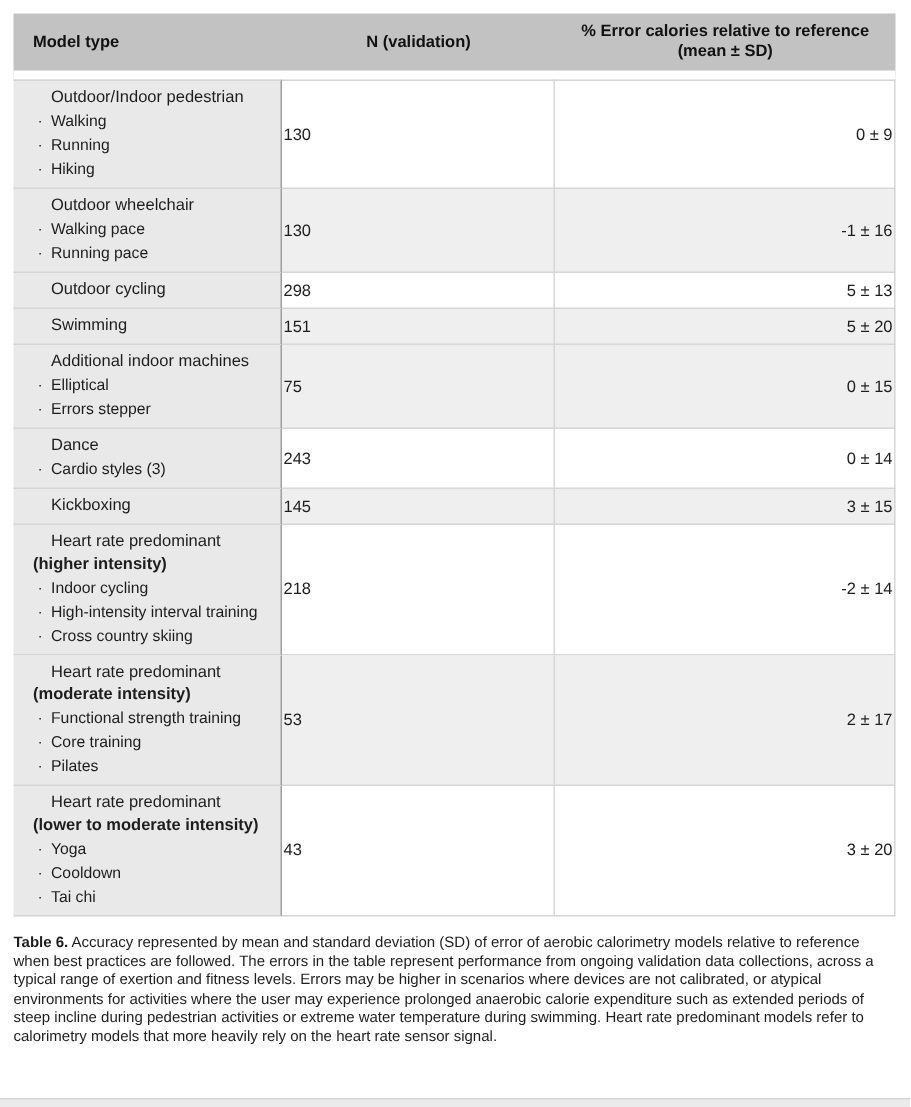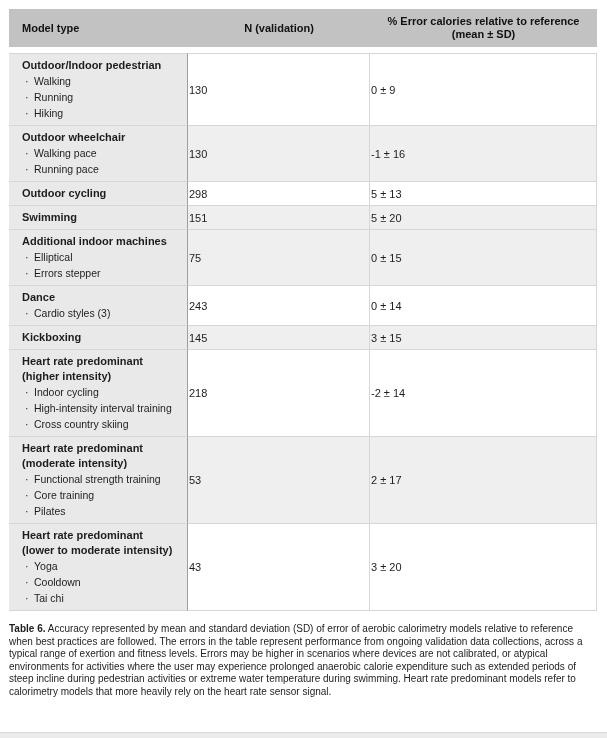--- a/index.html
+++ b/index.html
@@ -51,24 +51,24 @@
     border-bottom: 1px solid var(--border-light);
     background: #ffffff;
   }
   tbody tr:first-child td { border-top: 1px solid var(--border-light); }
   td.c1 {
     background: var(--row-label-bg);
     border-right: 1px solid var(--border-dark);
     padding: 4px 6px 4px 13px;
   }
   td.c2 { text-align: left; border-right: 1px solid var(--border-light); }
-  td.c3 { text-align: left; border-right: 1px solid var(--border-light); }
+  td.c3 { text-align: right; border-right: 1px solid var(--border-light); }
   tr.shaded td.c2, tr.shaded td.c3 { background: var(--row-shaded-bg); }
 
-  .row-title { font-weight: bold; line-height: 15px; }
+  .row-title { font-weight: normal; line-height: 15px; margin-left: 12px; }
   .row-title2 { font-weight: bold; line-height: 15px; }
   .row-title2:empty { display: none; }
 
   ul.bullets { margin: 0; padding: 0; list-style: none; }
   ul.bullets li {
     position: relative;
     padding-left: 12px;
     font-size: 10.5px;
     line-height: 16px;
     white-space: nowrap;

